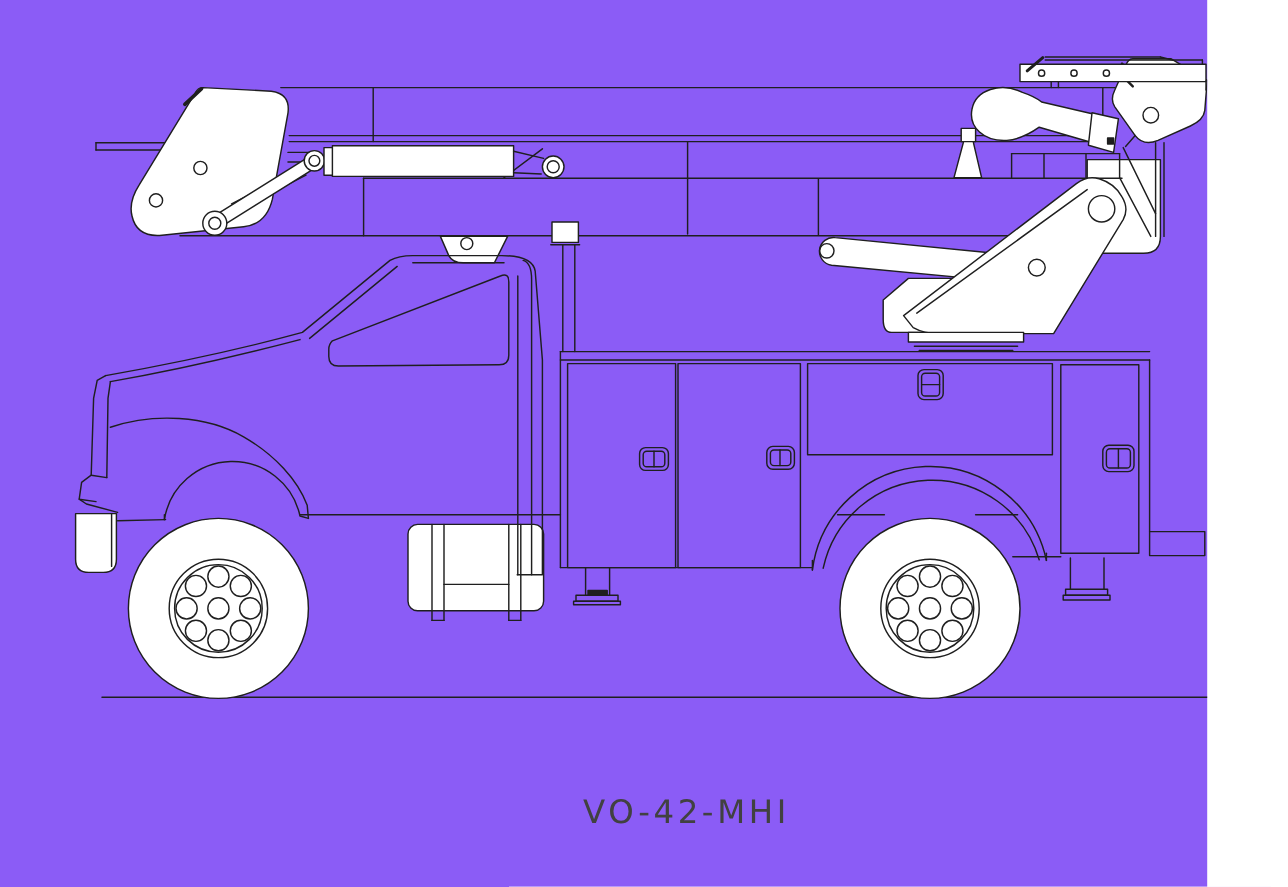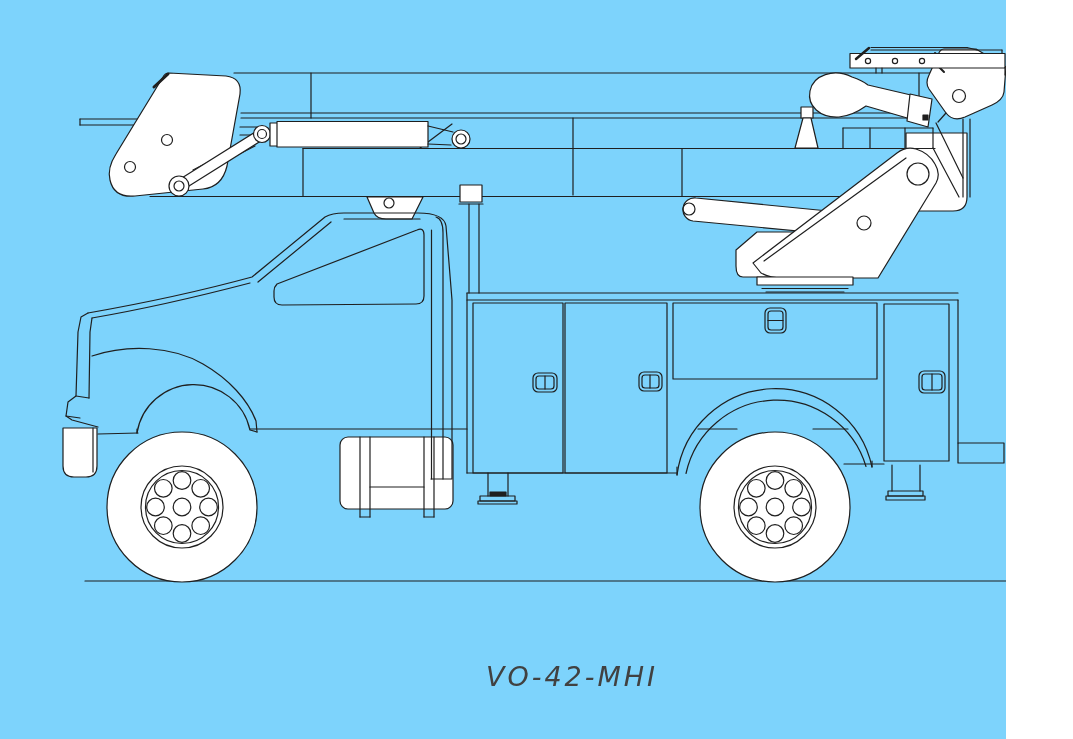--- a/index.html
+++ b/index.html
@@ -1,22 +1,21 @@
 <!DOCTYPE html>
 <html><head>
 <meta charset="utf-8">
 <style>
   html,body{margin:0;padding:0;background:#ffffff;}
   .stage{
     position:relative;
     width:1006px;height:739px;
-    background:#7dd3fc;
+    background:#8b5cf6;
     overflow:hidden;
     font-family:"DejaVu Sans", sans-serif;
-    font-style:italic;
   }
   svg{position:absolute;left:0;top:0;}
   .lbl{
     font-family:"DejaVu Sans", sans-serif;
     font-size:27px;
     letter-spacing:3px;
     fill:#414141;
   }
 </style>
 </head>

